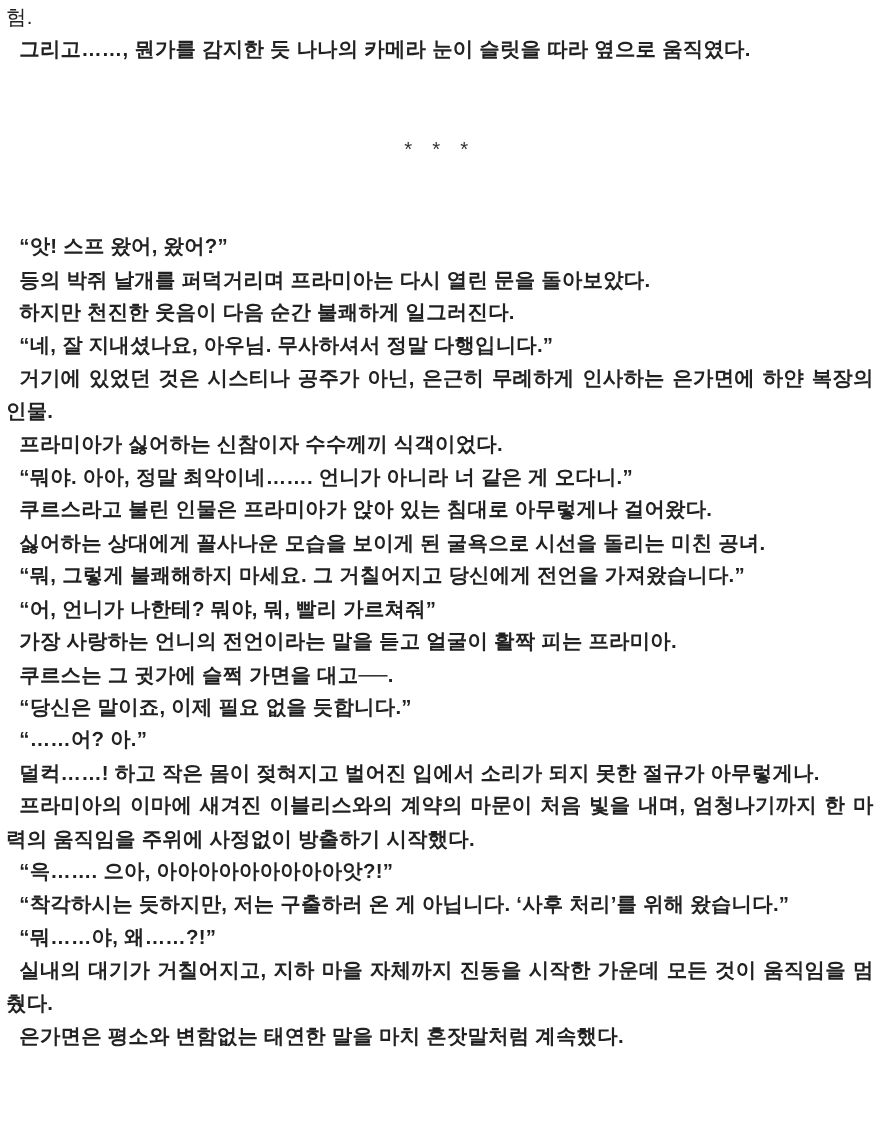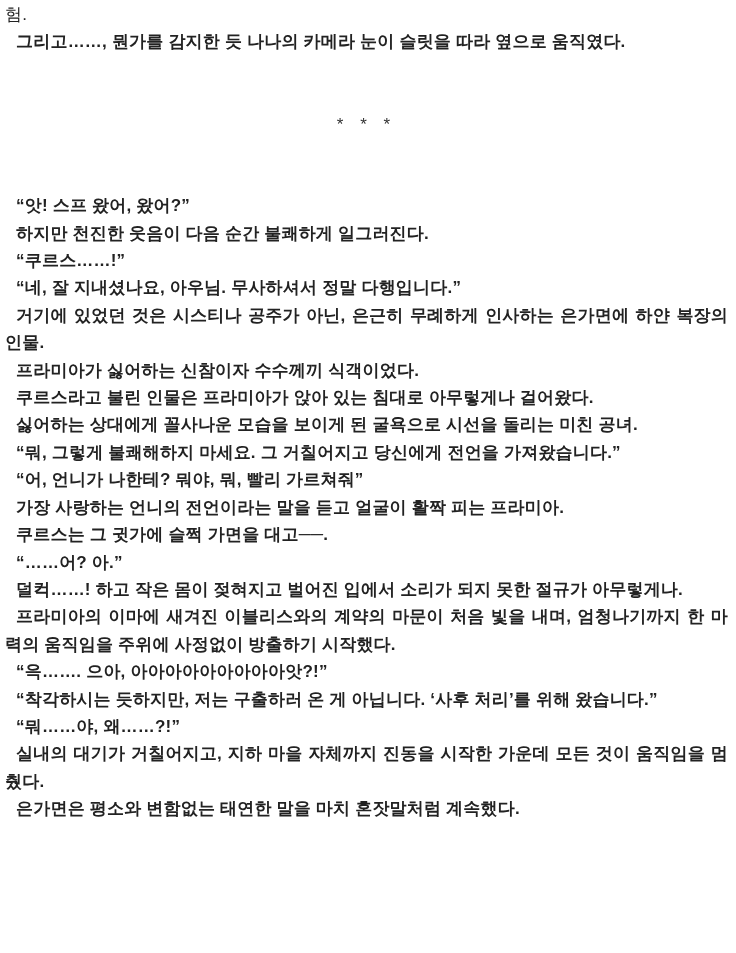--- a/index.html
+++ b/index.html
@@ -51,31 +51,33 @@
 </style>
 </head>
 <body>
 
 <div class="page">
   <div class="content" id="content">
       <p class="para">험.</p>
       <p class="para indent">그리고……, 뭔가를 감지한 듯 나나의 카메라 눈이 슬릿을 따라 옆으로 움직였다.</p>
       <p class="para separator">* * *</p>
       <p class="para indent">“앗! 스프 왔어, 왔어?”</p>
+      <p class="para indent">등의 박쥐 날개를 퍼덕거리며 프라미아는 다시 열린 문을 돌아보았다.</p>
       <p class="para indent">하지만 천진한 웃음이 다음 순간 불쾌하게 일그러진다.</p>
-      <p class="para indent">“쿠르스……!”</p>
       <p class="para indent">“네, 잘 지내셨나요, 아우님. 무사하셔서 정말 다행입니다.”</p>
       <p class="para indent">거기에 있었던 것은 시스티나 공주가 아닌, 은근히 무례하게 인사하는 은가면에 하얀 복장의 인물.</p>
       <p class="para indent">프라미아가 싫어하는 신참이자 수수께끼 식객이었다.</p>
+      <p class="para indent">“뭐야. 아아, 정말 최악이네……. 언니가 아니라 너 같은 게 오다니.”</p>
       <p class="para indent">쿠르스라고 불린 인물은 프라미아가 앉아 있는 침대로 아무렇게나 걸어왔다.</p>
       <p class="para indent">싫어하는 상대에게 꼴사나운 모습을 보이게 된 굴욕으로 시선을 돌리는 미친 공녀.</p>
       <p class="para indent">“뭐, 그렇게 불쾌해하지 마세요. 그 거칠어지고 당신에게 전언을 가져왔습니다.”</p>
       <p class="para indent">“어, 언니가 나한테? 뭐야, 뭐, 빨리 가르쳐줘”</p>
       <p class="para indent">가장 사랑하는 언니의 전언이라는 말을 듣고 얼굴이 활짝 피는 프라미아.</p>
       <p class="para indent">쿠르스는 그 귓가에 슬쩍 가면을 대고──.</p>
+      <p class="para indent">“당신은 말이죠, 이제 필요 없을 듯합니다.”</p>
       <p class="para indent">“……어? 아.”</p>
       <p class="para indent">덜컥……! 하고 작은 몸이 젖혀지고 벌어진 입에서 소리가 되지 못한 절규가 아무렇게나.</p>
       <p class="para indent">프라미아의 이마에 새겨진 이블리스와의 계약의 마문이 처음 빛을 내며, 엄청나기까지 한 마력의 움직임을 주위에 사정없이 방출하기 시작했다.</p>
       <p class="para indent">“윽……. 으아, 아아아아아아아아아앗?!”</p>
       <p class="para indent">“착각하시는 듯하지만, 저는 구출하러 온 게 아닙니다. ‘사후 처리’를 위해 왔습니다.”</p>
       <p class="para indent">“뭐……야, 왜……?!”</p>
       <p class="para indent">실내의 대기가 거칠어지고, 지하 마을 자체까지 진동을 시작한 가운데 모든 것이 움직임을 멈췄다.</p>
       <p class="para indent">은가면은 평소와 변함없는 태연한 말을 마치 혼잣말처럼 계속했다.</p>
     </div>
 </div>

